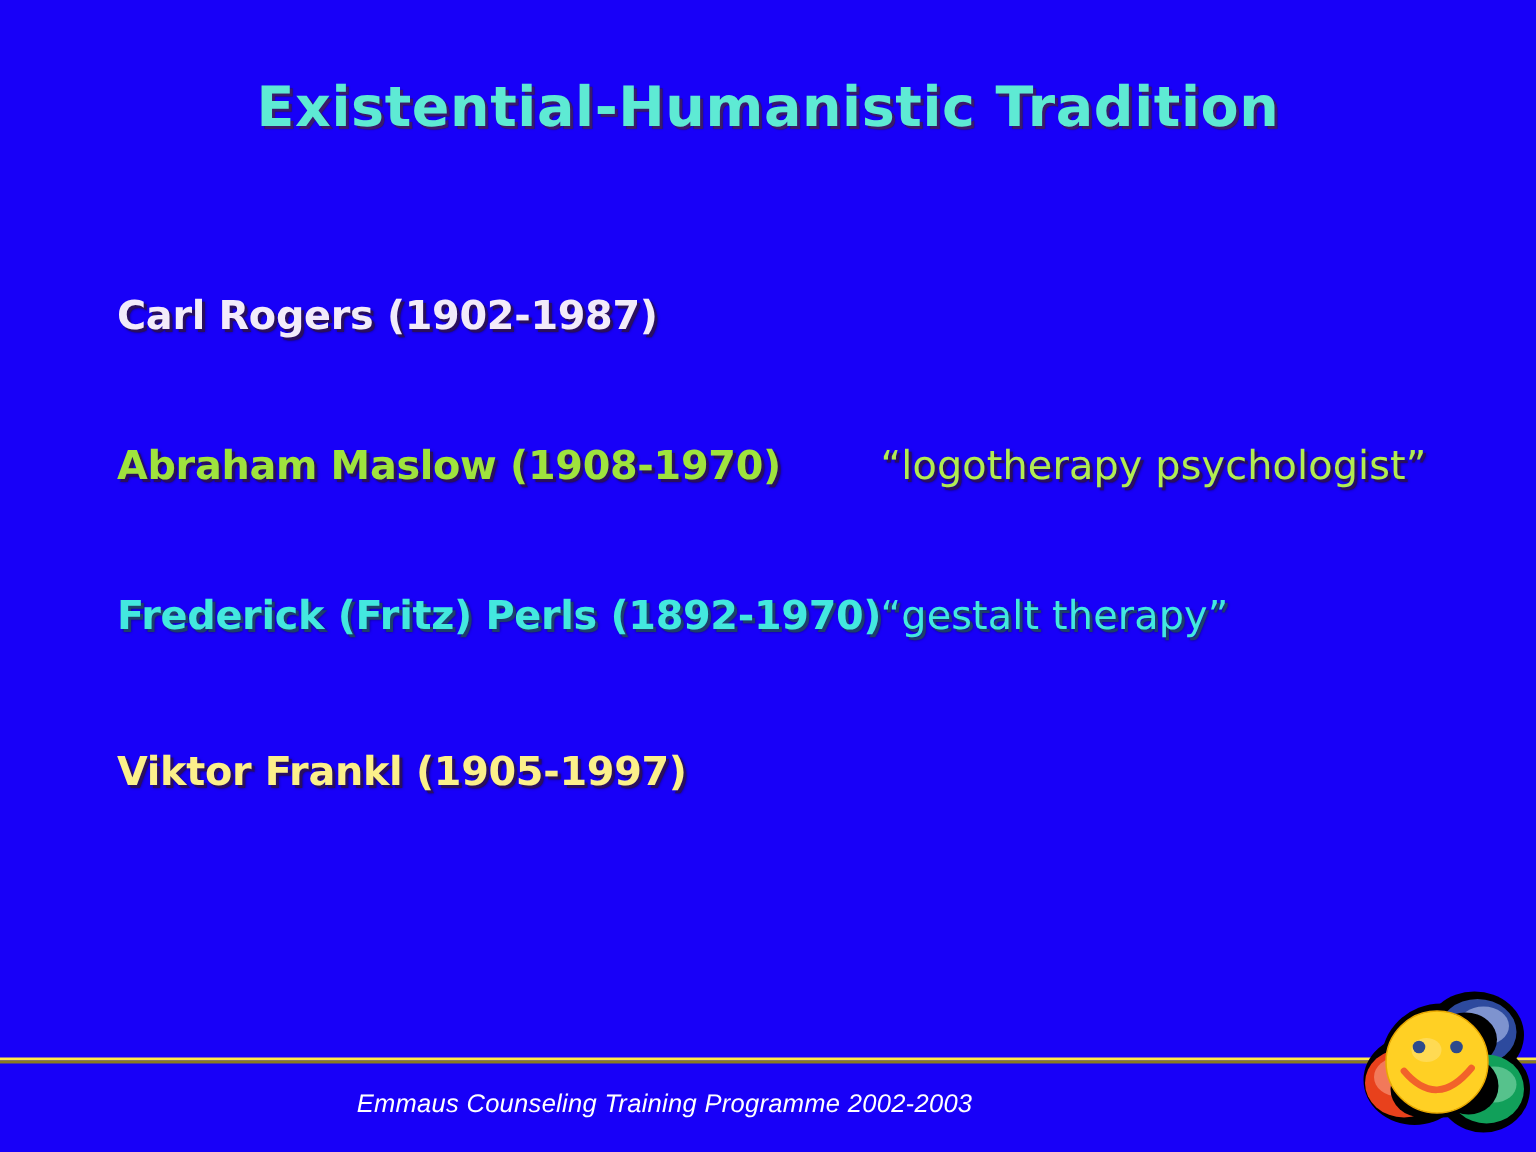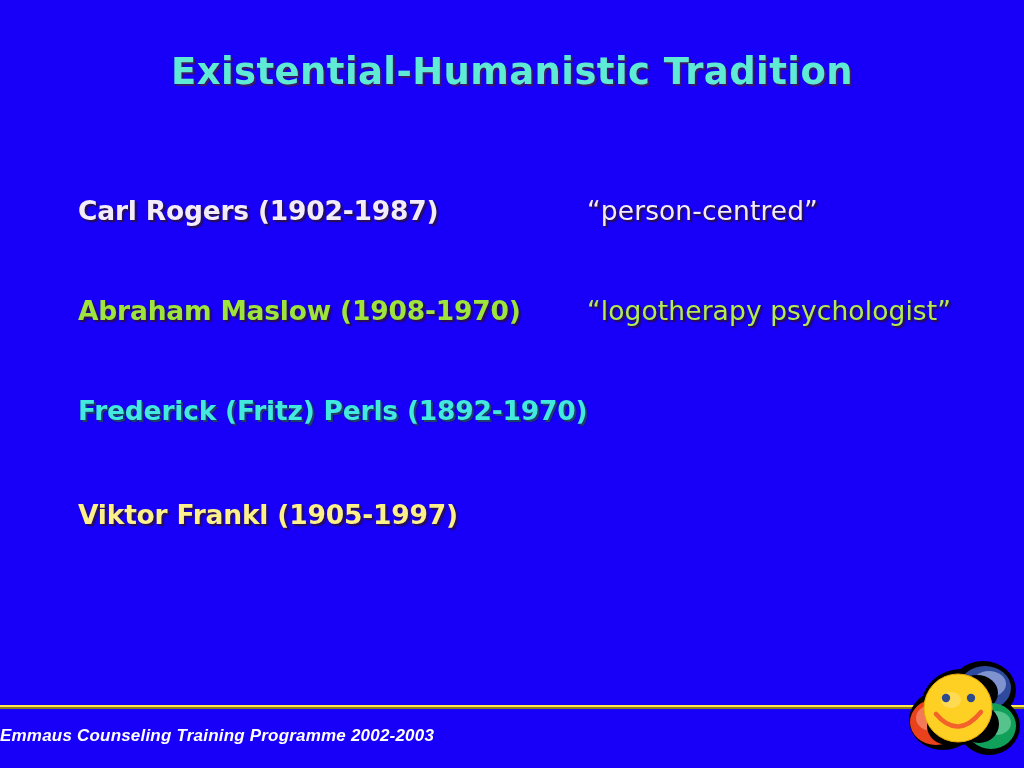--- a/index.html
+++ b/index.html
@@ -97,24 +97,24 @@
     top: 707px;
     width: 1024px;
     height: 2px;
     background: #8a7a22;
   }
   .footer-text {
     position: absolute;
     left: 0;
     top: 726px;
     width: 886px;
-    text-align: left;
+    text-align: center;
     font-family: "Liberation Sans", sans-serif;
     font-style: italic;
-    font-weight: bold;
+    font-weight: normal;
     font-size: 17px;
     color: #ffffff;
     letter-spacing: 0.2px;
     white-space: nowrap;
   }
 
   
   .logo {
     position: absolute;
     left: 903px;
@@ -128,30 +128,30 @@
 <body>
 
 <div class="slide">
 
   <div class="slide-title">Existential-Humanistic Tradition</div>
 
   <div class="body-area">
 
     <div class="row row-0">
       <span class="cell cell-name c-white">Carl Rogers (1902-1987)</span>
-      <span class="cell cell-term c-white">“person-centred”</span>
     </div>
 
     <div class="row row-1">
       <span class="cell cell-name c-lime">Abraham Maslow (1908-1970)</span>
       <span class="cell cell-term c-lime2">“logotherapy psychologist”</span>
     </div>
 
     <div class="row row-2">
       <span class="cell cell-name c-cyan">Frederick (Fritz) Perls (1892-1970)</span>
+      <span class="cell cell-term c-cyan">“gestalt therapy”</span>
     </div>
 
     <div class="row row-3">
       <span class="cell cell-name c-cream">Viktor Frankl (1905-1997)</span>
     </div>
 
   </div>
 
   <div class="footer-rule"></div>
   <div class="footer-rule-shadow"></div>

